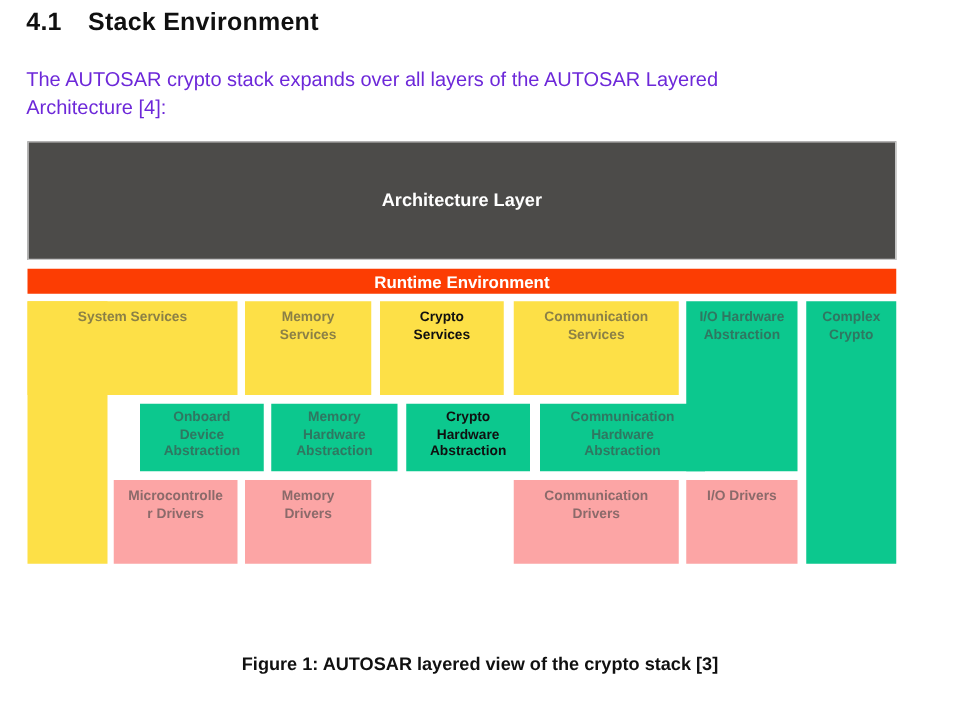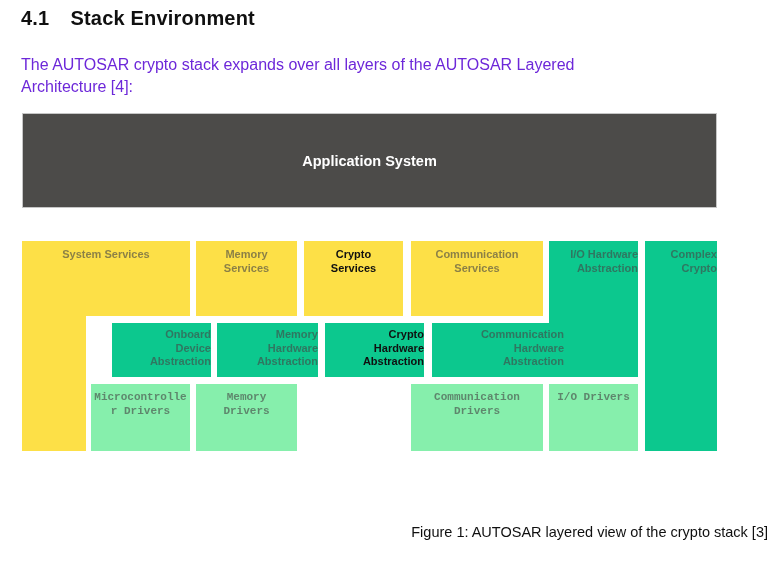--- a/index.html
+++ b/index.html
@@ -37,42 +37,43 @@
   .micro { top: 344px; height: 40px; background: #000000; font-size: 14.5px; }
   .cell {
     font-size: 11px; line-height: 13.5px;
     white-space: pre-line;
     color: rgba(70,70,70,0.62);
   }
   .r1 { padding-top: 7px; }
   .r2 { padding-top: 5px; margin-left: 21px; }
   .r3 { padding-top: 7px; }
   .purple { background: #fde047; }
-  .green  { background: #0cc88e; text-align: right; }
-  .red    { background: #86efac; font-family: Liberation Mono, monospace; }
+  .green  { background: #0cc88e; }
+  .red    { background: #fca5a5; }
   .hi     { color: #101010; }
   .caption {
     position: absolute; left: 0; top: 524px; width: 768px;
-    text-align: right; font-size: 14.5px; font-weight: normal; color: #101010;
+    text-align: center; font-size: 14.5px; font-weight: bold; color: #101010;
   }
 </style>
 </head>
 <body>
 
 <div class="heading">
   <span class="num">4.1</span><span>Stack Environment</span>
 </div>
 
 <div class="intro">The AUTOSAR crypto stack expands over all layers of the AUTOSAR Layered
 Architecture [4]:</div>
 
 <div class="diagram">
 
-  <div class="blk band app">Application System</div>
+  <div class="blk band app">Architecture Layer</div>
 
+  <div class="blk band rte">Runtime Environment</div>
 
   <div class="blk purple" style="left:0; top:128px; width:64px; height:210px;"></div>
   <div class="blk cell r1 purple" style="left:0; top:128px; width:168px; height:75px;">System Services</div>
 
   <div class="blk cell r1 purple" style="left:174px; top:128px; width:101px; height:75px;">Memory
 Services</div>
   <div class="blk cell r1 purple hi" style="left:282px; top:128px; width:99px; height:75px;">Crypto
 Services</div>
   <div class="blk cell r1 purple" style="left:389px; top:128px; width:132px; height:75px;">Communication
 Services</div>

